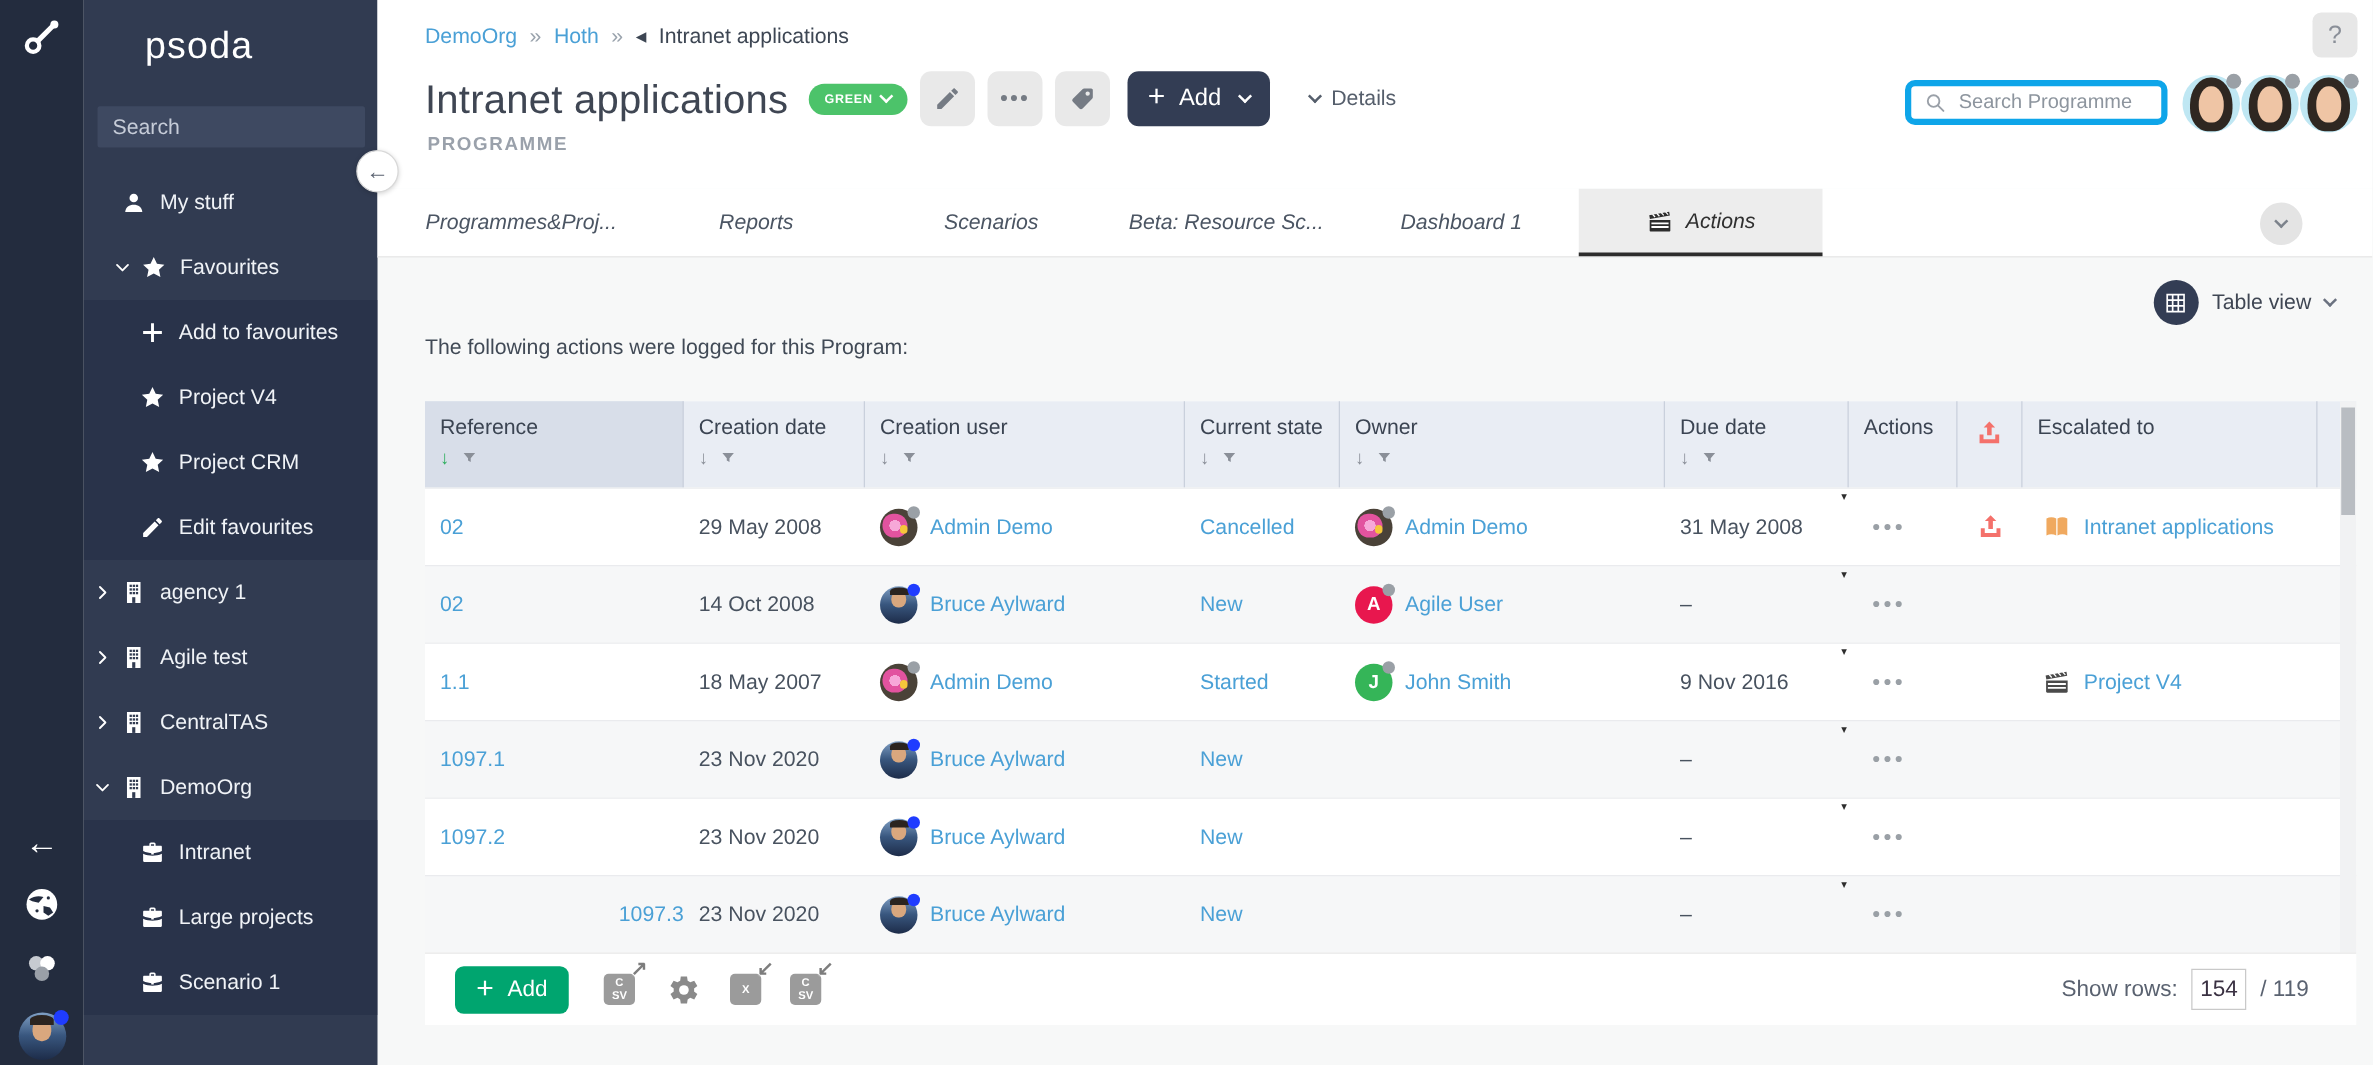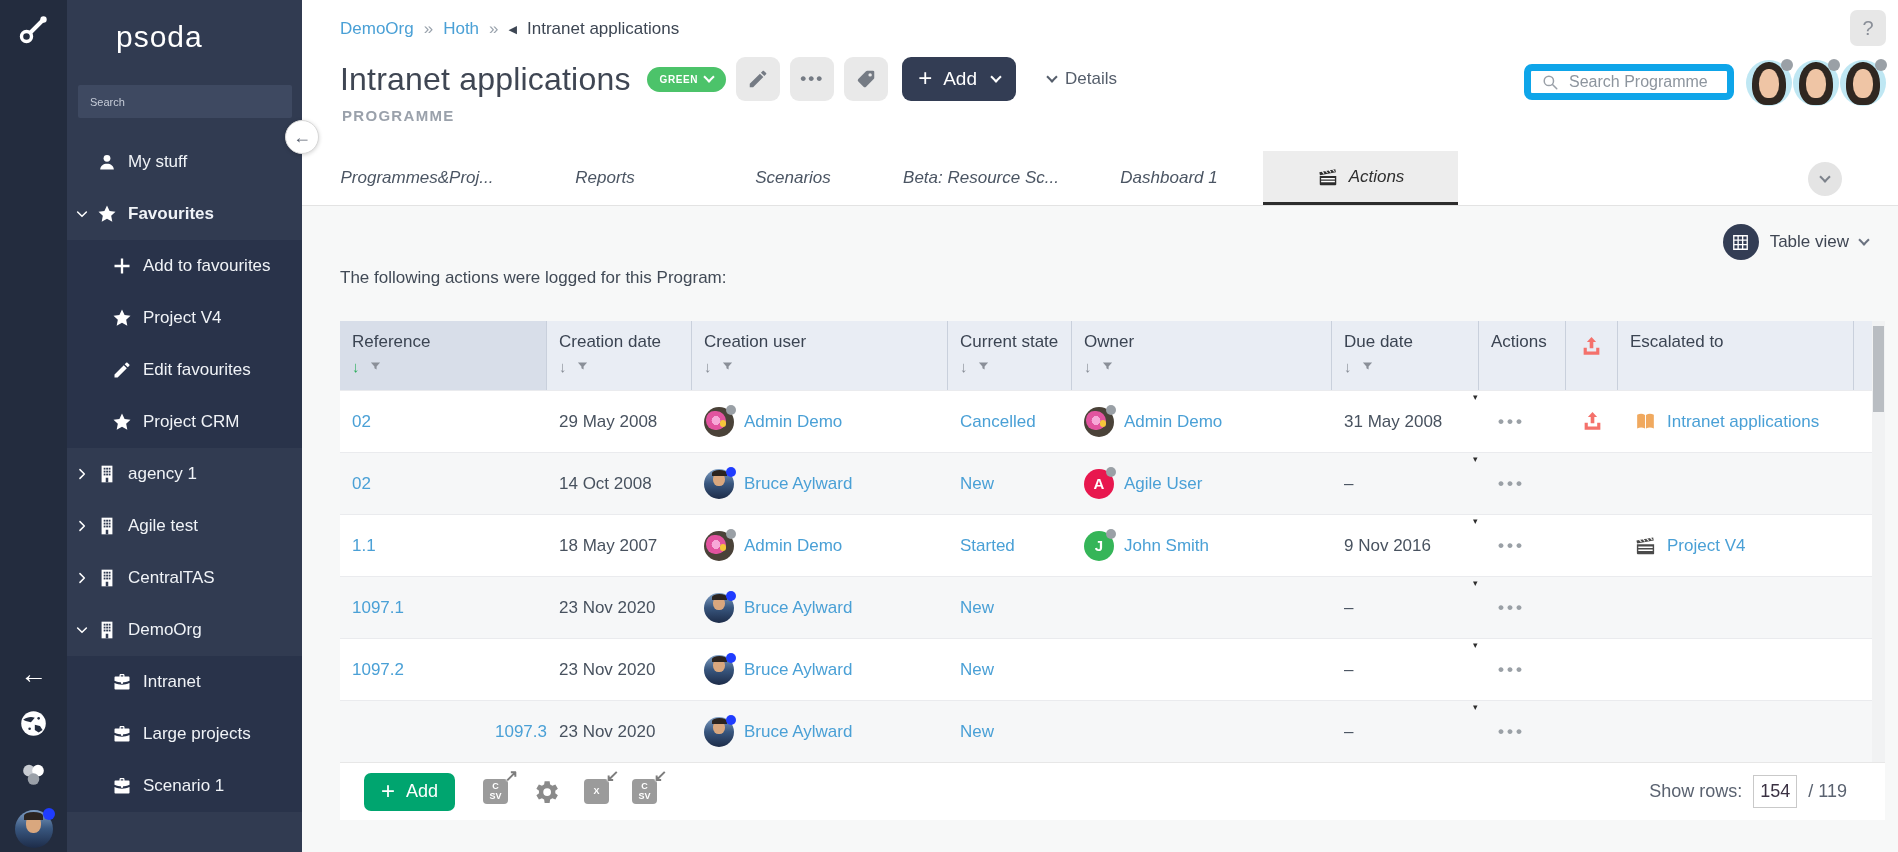--- a/index.html
+++ b/index.html
@@ -17,21 +17,21 @@
   .rail-logo { margin-top:12px; width:34px; height:34px; }
   .rail-bottom { position:absolute; bottom:0; left:0; right:0;
                  display:flex; flex-direction:column; align-items:center; gap:20px; padding-bottom:4px; }
   .rail-back { color:#fff; font-size:27px; line-height:1; cursor:pointer; }
   .rail-ic { width:31px; height:31px; cursor:pointer; }
 
   
   .sidebar { width:235px; flex:none; background:#313b51; position:relative; overflow:hidden; }
   .logo-text { color:#fff; font-size:30px; letter-spacing:1px; margin:20px 0 0 49px; font-weight:400; }
   .sidebar-search { position:absolute; left:11px; top:85px; width:214px; height:33px;
-    background:#3e4961; border:none; border-radius:2px; color:#dfe4ec; font-size:11px;
+    background:#3e4961; border:none; border-radius:2px; color:#dfe4ec; font-size:17px;
     padding:0 12px; outline:none; font-family:inherit; }
   .sidebar-search::placeholder { color:#c6ccd8; }
   .nav { position:absolute; top:136px; left:0; right:0; }
   .nav-item { height:52px; display:flex; align-items:center; color:#f0f3f7; font-size:17px; cursor:pointer; }
   .nav-item.sub { background:#29334a; }
   .nav-chev { width:14px; height:14px; margin-right:8px; flex:none; color:#fff; }
   .nav-ic { width:20px; height:20px; margin-right:11px; flex:none; color:#fff; }
   .nav-label { white-space:nowrap; }
 
   
@@ -60,21 +60,21 @@
   .ellipsis-glyph { font-size:17px; font-weight:bold; letter-spacing:2px; }
   .add-btn { height:44px; border-radius:9px; background:#333d54; color:#fff; display:flex; align-items:center;
     gap:11px; padding:0 16px; font-size:19px; margin-left:14px; cursor:pointer; }
   .add-plus { font-size:24px; font-weight:300; line-height:1; margin-top:-2px; }
   .details-toggle { display:flex; align-items:center; gap:9px; color:#555e6b; font-size:17px; margin-left:32px; cursor:pointer; }
   .subtitle { position:absolute; left:40px; top:107px; font-size:15px; font-weight:bold; color:#9aa1ab; letter-spacing:1.3px; }
 
   .help-btn { position:absolute; right:12px; top:10px; width:36px; height:36px; border-radius:7px;
     background:#e7e7e7; color:#8a8f98; font-size:20px; display:flex; align-items:center; justify-content:center; cursor:pointer; }
   .search-prog { position:absolute; right:164px; top:64px; width:210px; height:36px; background:#fff;
-    border:7px solid #0ea5e9; border-radius:8px; display:flex; align-items:center; gap:8px; padding:0 10px; }
+    border:5px solid #0ea5e9; border-radius:8px; display:flex; align-items:center; gap:8px; padding:0 10px; }
   .search-prog svg { width:18px; height:18px; color:#9aa0a8; flex:none; }
   .search-prog input { border:none; outline:none; flex:1; font-size:16px; font-family:inherit; color:#3f4653; min-width:0; }
   .search-prog input::placeholder { color:#8d959e; }
   .top-avatars { position:absolute; right:12px; top:60px; display:flex; gap:1px; }
 
   
   .avatar { position:relative; flex:none; }
   .av-img { width:100%; height:100%; border-radius:50%; overflow:hidden; position:relative; }
   .av-woman .av-img { background:#bfe7f3; }
   .av-woman .av-img::before { content:""; position:absolute; left:14%; top:4%; width:72%; height:94%;
@@ -207,21 +207,21 @@
   <nav class="nav" id="sideNav">
       <div class="nav-item" style="padding-left: 30px;">
         <span class="nav-ic">
           <svg viewBox="0 0 24 24" fill="currentColor">
             <circle cx="12" cy="7.6" r="4.1"></circle>
             <path d="M3.8 21c.4-4.4 3.9-6.8 8.2-6.8s7.8 2.4 8.2 6.8z"></path>
           </svg>
         </span>
         <span class="nav-label">My stuff</span>
       </div>
-      <div class="nav-item" style="padding-left: 8px; font-weight: bold;">
+      <div class="nav-item" style="padding-left: 24px;">
         <span class="nav-chev">
           <svg viewBox="0 0 24 24" fill="none" stroke="currentColor" stroke-width="2.6" stroke-linecap="round" stroke-linejoin="round">
             <path d="M4.5 8.5L12 16l7.5-7.5"></path>
           </svg>
         </span>
         <span class="nav-ic">
           <svg viewBox="0 0 24 24" fill="currentColor">
             <path d="M12 1.8l3.1 6.6 7.1.9-5.2 4.9 1.4 7-6.4-3.5-6.4 3.5 1.4-7L1.8 9.3l7.1-.9z"></path>
           </svg>
         </span>
@@ -239,32 +239,32 @@
         <span class="nav-ic">
           <svg viewBox="0 0 24 24" fill="currentColor">
             <path d="M12 1.8l3.1 6.6 7.1.9-5.2 4.9 1.4 7-6.4-3.5-6.4 3.5 1.4-7L1.8 9.3l7.1-.9z"></path>
           </svg>
         </span>
         <span class="nav-label">Project V4</span>
       </div>
       <div class="nav-item sub" style="padding-left: 45px;">
         <span class="nav-ic">
           <svg viewBox="0 0 24 24" fill="currentColor">
+            <path d="M12 1.8l3.1 6.6 7.1.9-5.2 4.9 1.4 7-6.4-3.5-6.4 3.5 1.4-7L1.8 9.3l7.1-.9z"></path>
+          </svg>
+        </span>
+        <span class="nav-label">Project CRM</span>
+      </div>
+      <div class="nav-item sub" style="padding-left: 45px;">
+        <span class="nav-ic">
+          <svg viewBox="0 0 24 24" fill="currentColor">
             <path d="M3 17.3V21h3.7L17.8 9.9 14.1 6.2zM20.8 6.9c.4-.4.4-1 0-1.4l-2.3-2.3c-.4-.4-1-.4-1.4 0l-1.9 1.9 3.7 3.7z"></path>
           </svg>
         </span>
         <span class="nav-label">Edit favourites</span>
-      </div>
-      <div class="nav-item sub" style="padding-left: 45px;">
-        <span class="nav-ic">
-          <svg viewBox="0 0 24 24" fill="currentColor">
-            <path d="M12 1.8l3.1 6.6 7.1.9-5.2 4.9 1.4 7-6.4-3.5-6.4 3.5 1.4-7L1.8 9.3l7.1-.9z"></path>
-          </svg>
-        </span>
-        <span class="nav-label">Project CRM</span>
       </div>
       <div class="nav-item" style="padding-left: 8px;">
         <span class="nav-chev">
           <svg viewBox="0 0 24 24" fill="none" stroke="currentColor" stroke-width="2.6" stroke-linecap="round" stroke-linejoin="round">
             <path d="M8.5 4.5L16 12l-7.5 7.5"></path>
           </svg>
         </span>
         <span class="nav-ic">
           <svg viewBox="0 0 24 24">
             <path fill="currentColor" d="M5.5 2h13v20h-13z"></path>

